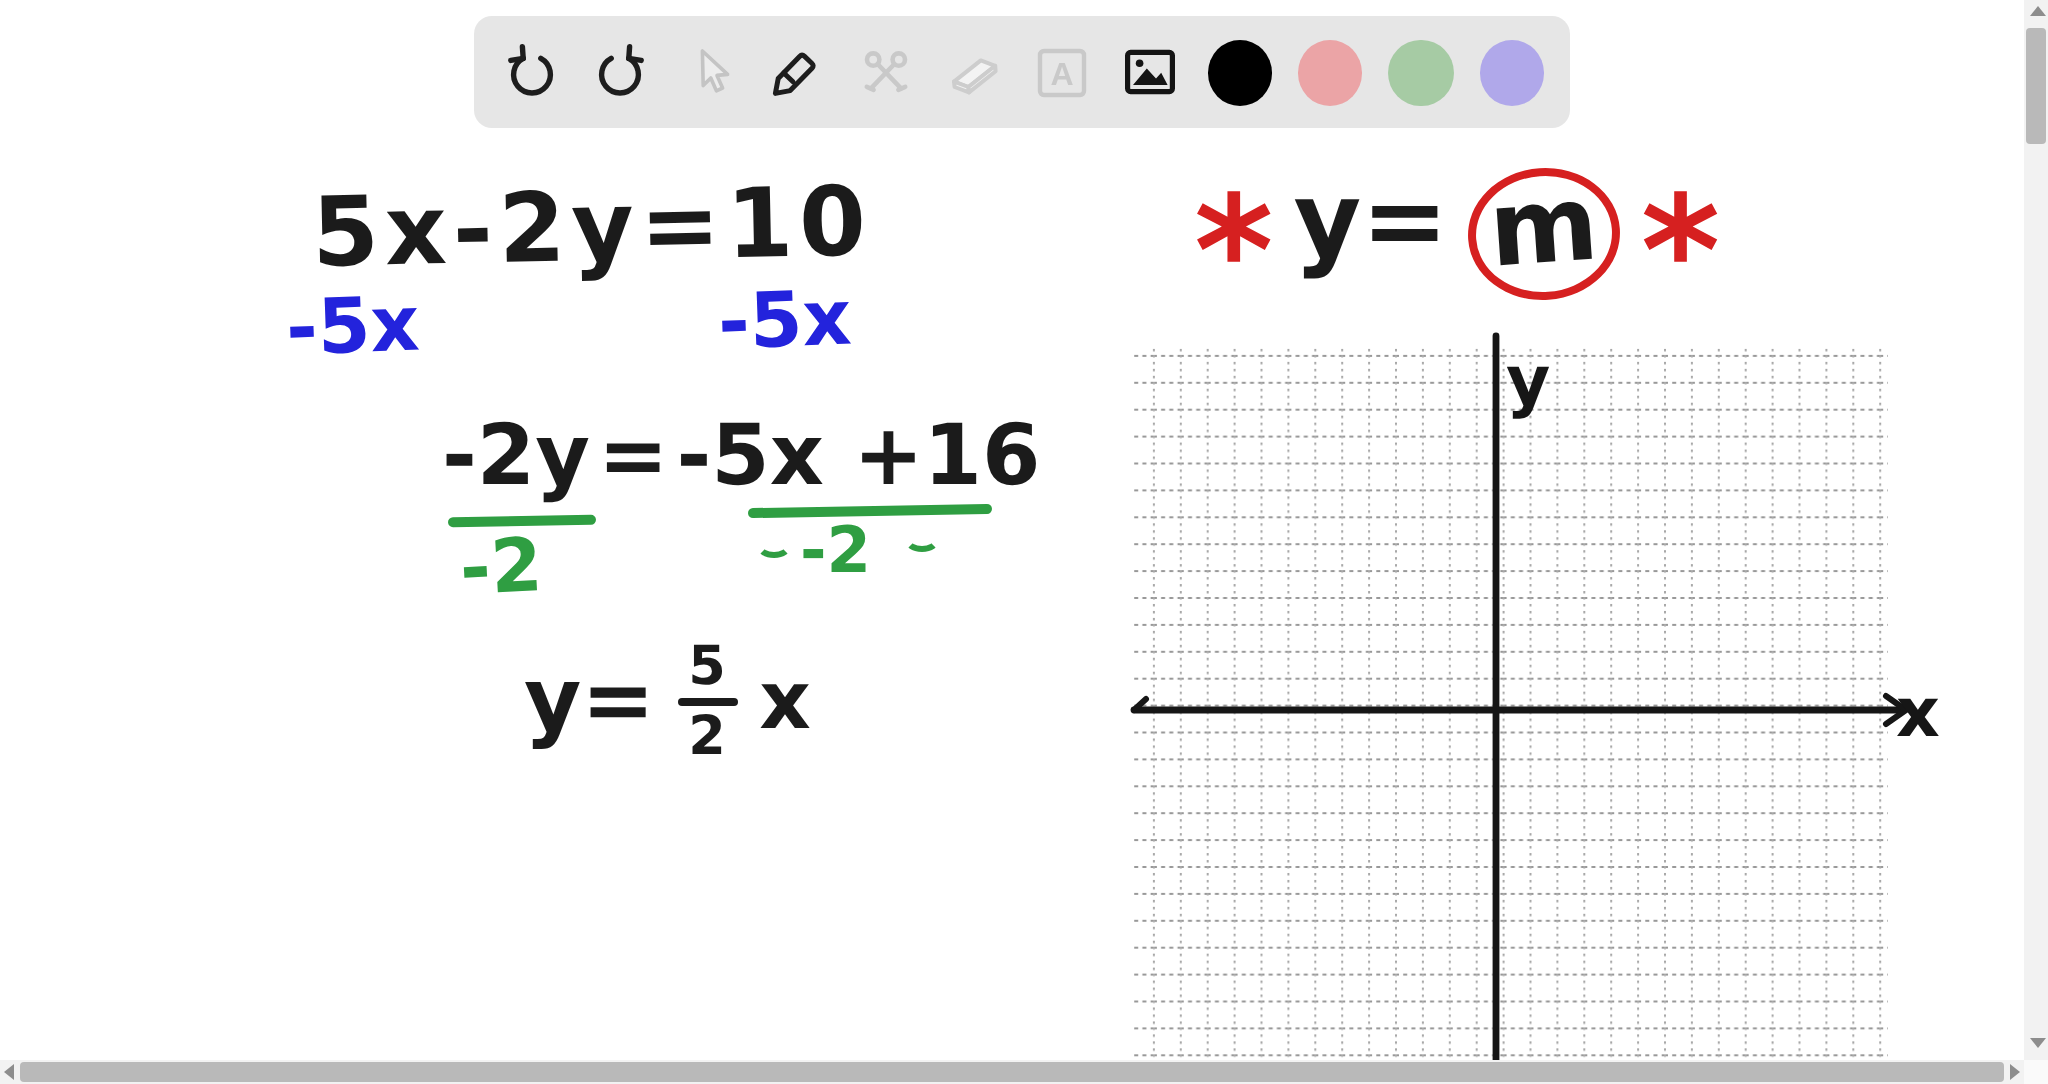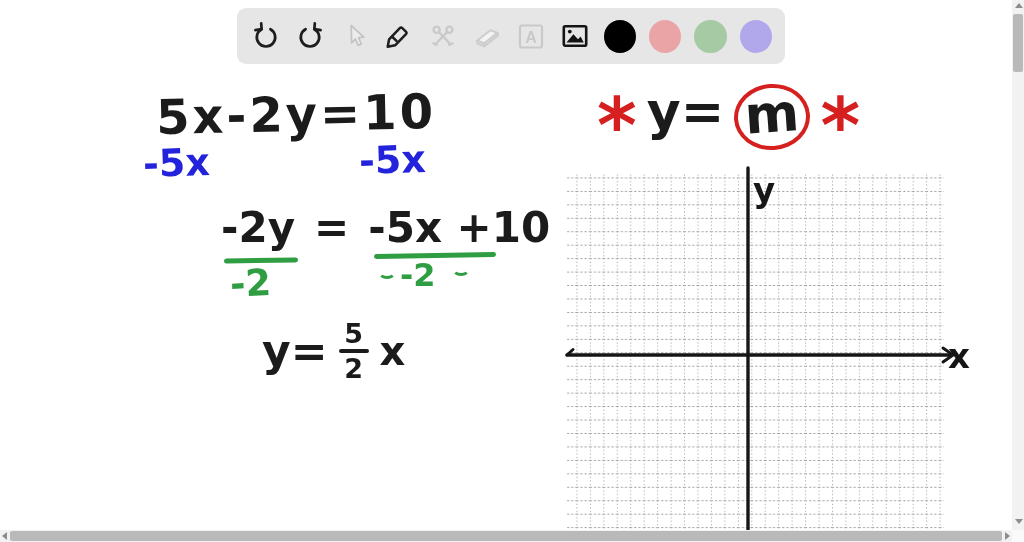--- a/index.html
+++ b/index.html
@@ -22,21 +22,21 @@
   
   .ink{position:absolute;font-weight:700;color:#1b1b1b;white-space:nowrap;line-height:1.1;}
   .blue{color:#2323dc;}
   .green{color:#2f9e42;}
   .red{color:#d62020;}
 
   .line1{left:156px;top:88px;font-size:48px;letter-spacing:3px;transform:rotate(-1.2deg);}
   .subL{left:143px;top:143px;font-size:38px;transform:rotate(-2deg);}
   .subR{left:359px;top:140px;font-size:38px;transform:rotate(-2deg);}
 
-  .line2{left:221px;top:205px;display:flex;gap:19px;font-size:42px;}
+  .line2{left:221px;top:205px;display:flex;gap:4px;font-size:42px;}
   .bar{position:absolute;background:#2f9e42;border-radius:3px;}
   .barL{left:224px;top:258px;width:74px;height:5px;transform:rotate(-1deg);}
   .barR{left:374px;top:253px;width:122px;height:5px;transform:rotate(-1deg);}
   .divL{left:230px;top:264px;font-size:37px;transform:rotate(-3deg);}
   .divR{left:400px;top:258px;font-size:32px;}
   .curve{position:absolute;width:18px;height:13px;border:3.5px solid transparent;
          border-bottom-color:#2f9e42;border-radius:50%;}
   .curveL{left:378px;top:266px;}
   .curveR{left:452px;top:263px;}
 
@@ -157,21 +157,21 @@
     <button class="swatch swatch-purple"></button>
   </div>
 
   <div class="ink line1">5x-2y=10</div>
   <div class="ink blue subL">-5x</div>
   <div class="ink blue subR">-5x</div>
 
   <div class="ink line2">
     <span>-2y</span>
     <span>=</span>
-    <span>-5x +10</span>
+    <span>-5x +16</span>
   </div>
 
   <div class="bar barL"></div>
   <div class="bar barR"></div>
   <div class="ink green divL">-2</div>
   <div class="ink green divR">-2</div>
   <div class="curve curveL"></div>
   <div class="curve curveR"></div>
 
   <div class="ink line3">

